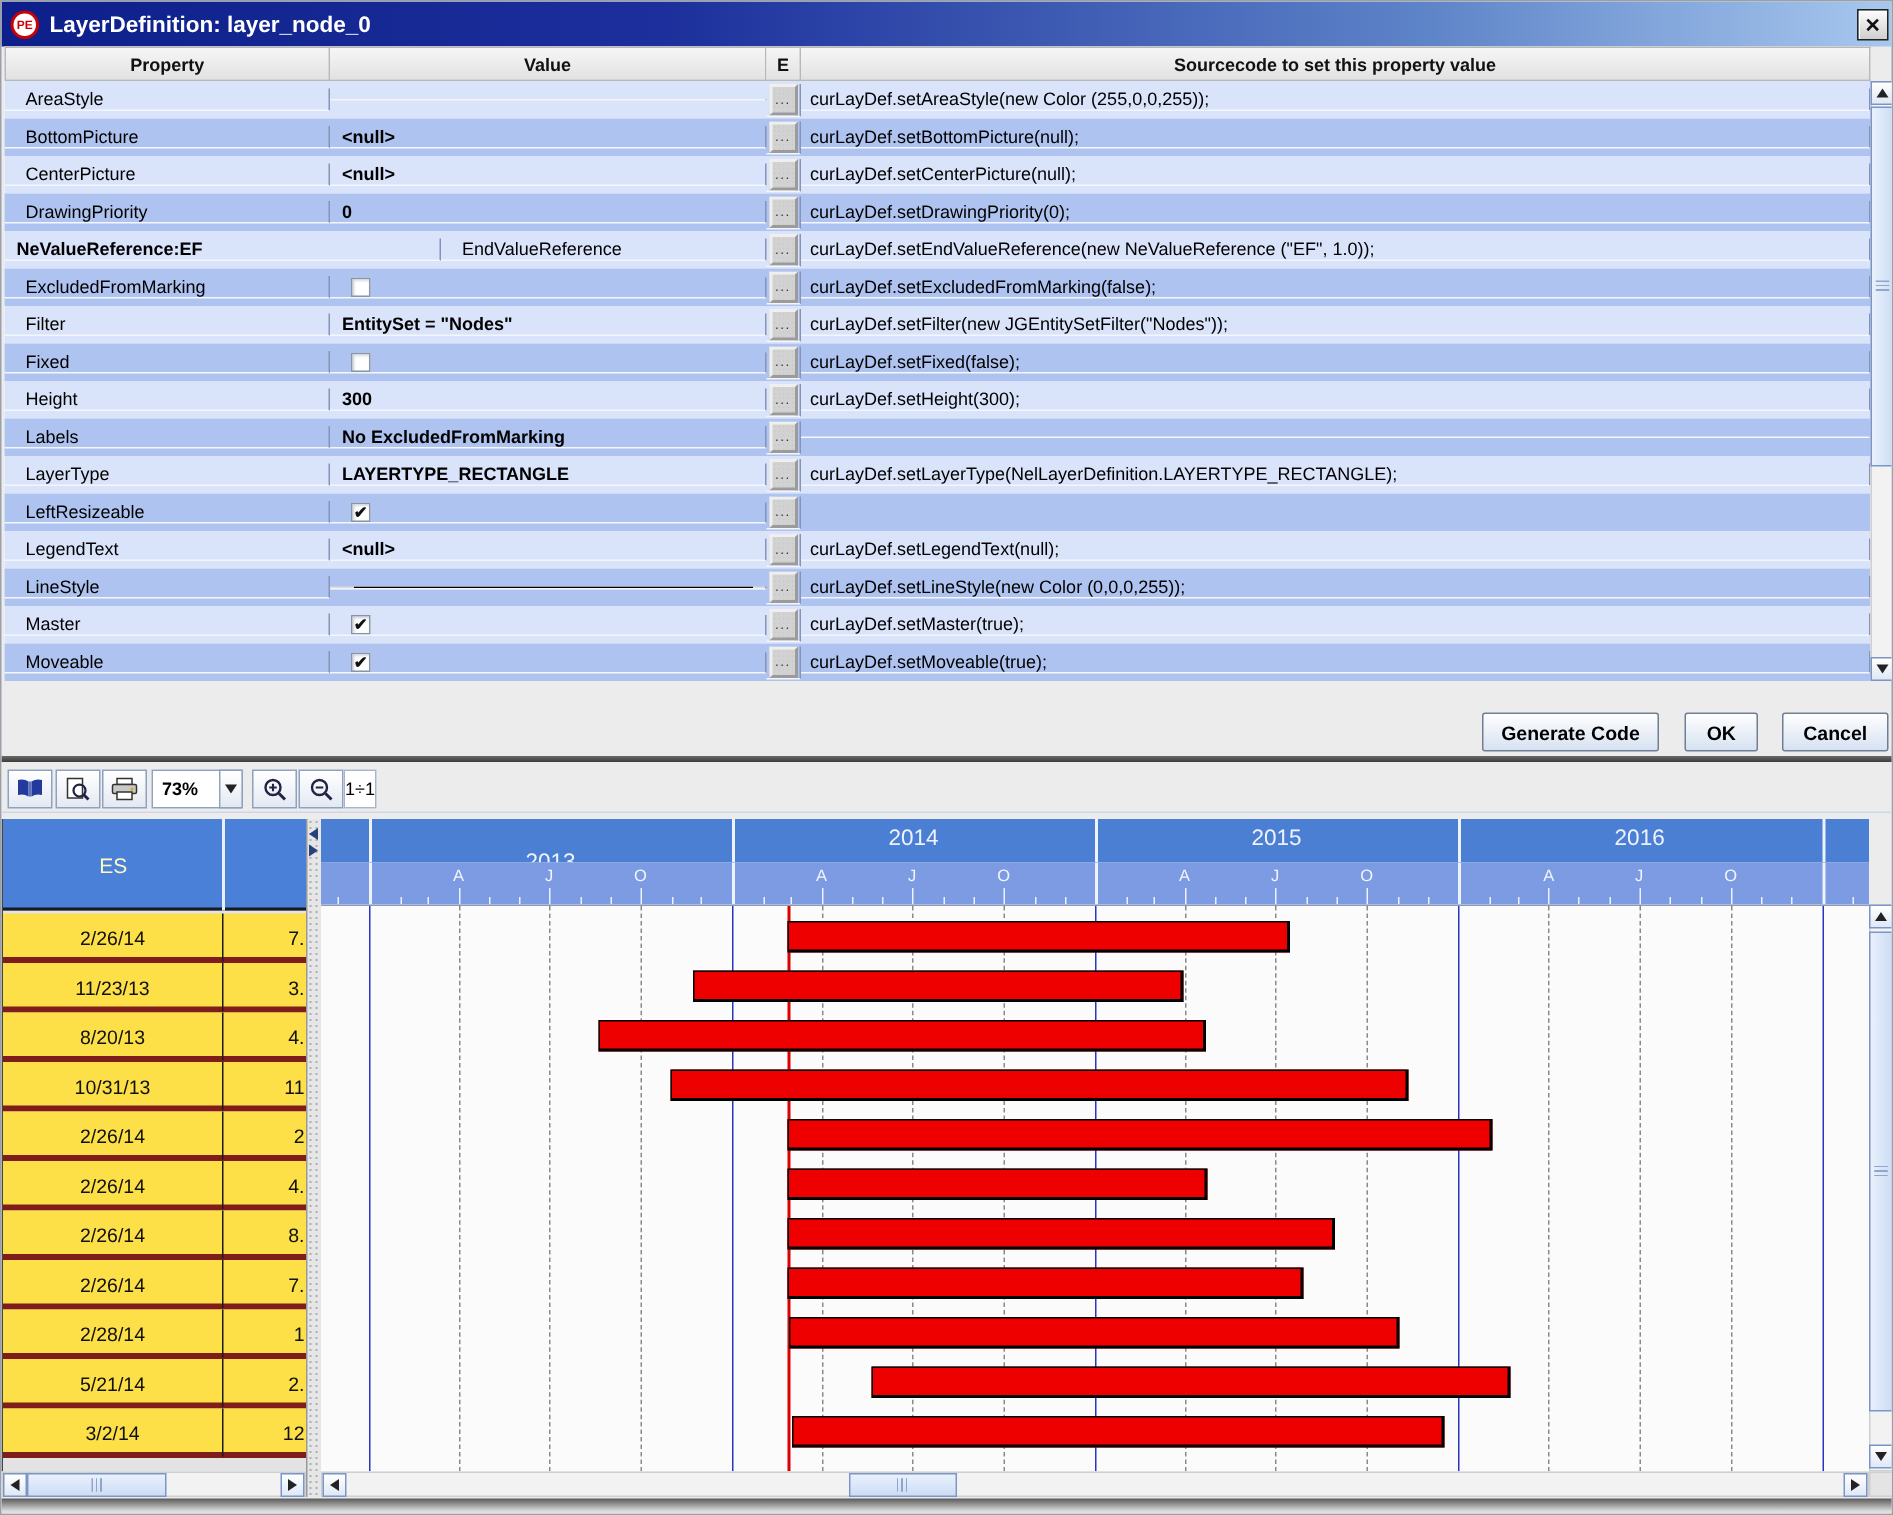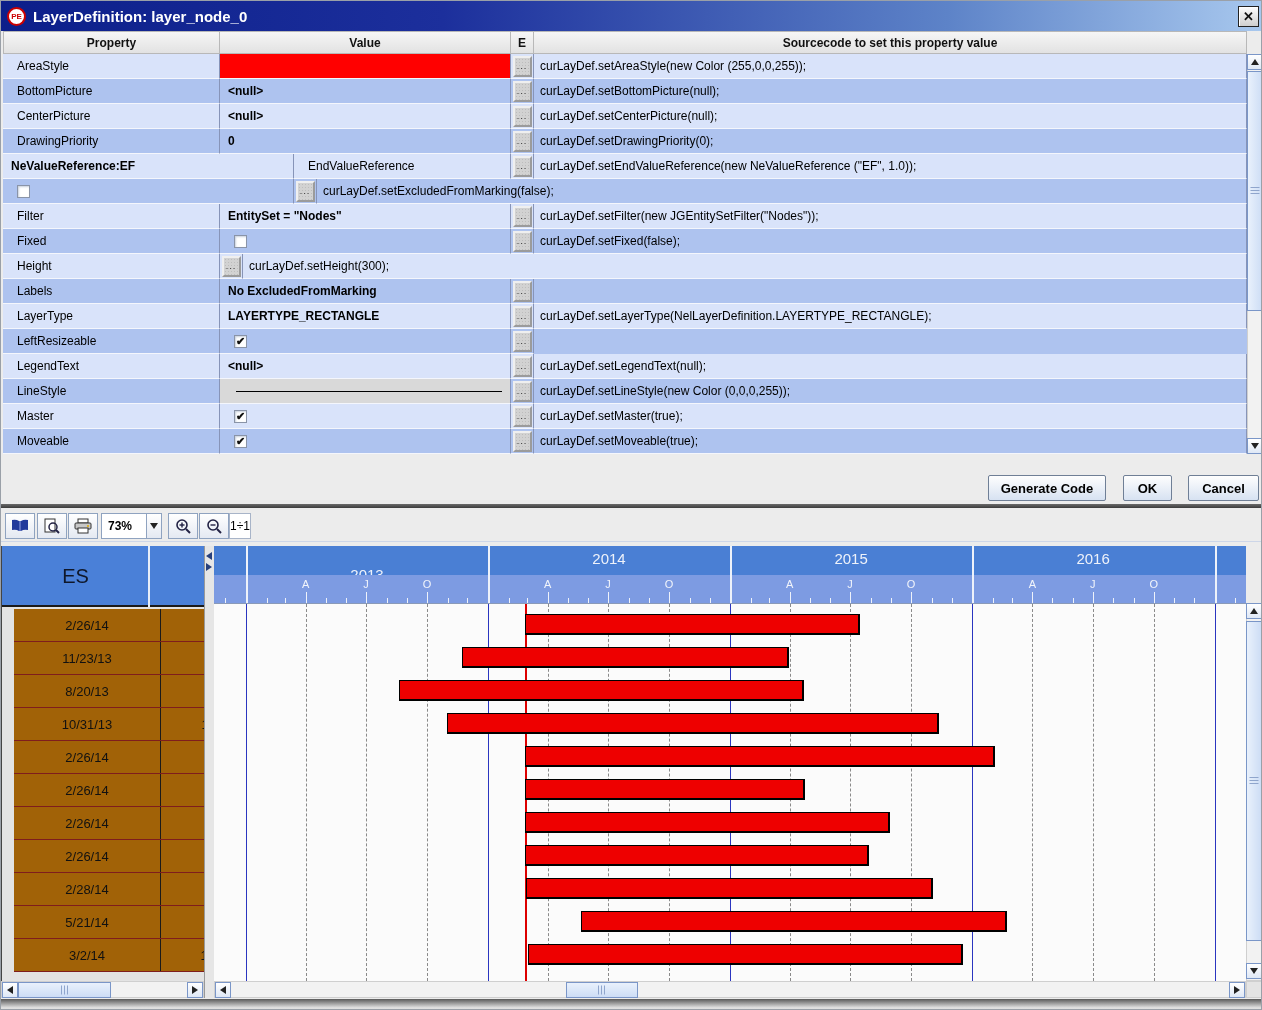--- a/index.html
+++ b/index.html
@@ -16,21 +16,21 @@
   #close-btn{position:absolute;right:4px;top:5px;width:21px;height:21px;background:linear-gradient(#fdfdfd,#cfcfcf);
     border:1px solid #222;box-shadow:inset 1px 1px 0 #fff;font-size:13px;font-weight:bold;color:#111;
     display:flex;align-items:center;justify-content:center;cursor:pointer;}
 
   
   #ptable{position:absolute;left:2px;top:30px;width:1244px;height:423px;background:#fff;}
   .phead{display:flex;height:23px;}
   .phcell{background:linear-gradient(#f6f6f6,#e2e2e2);border:1px solid #b8b8b8;border-left:none;
     font-size:12px;font-weight:bold;color:#111;display:flex;align-items:center;justify-content:center;}
   .phcell:first-child{border-left:1px solid #b8b8b8;}
-  .prow{display:flex;height:25px;}
+  .prow{display:flex;height:25px;align-items:center;}
   .pcell{border-right:1px solid #8794b8;border-bottom:1px solid #f4f6fc;display:flex;align-items:center;overflow:hidden;}
   .c-prop{width:217px;padding-left:14px;font-size:12px;color:#000;}
   .c-val{width:291px;padding-left:8px;font-size:12px;font-weight:bold;color:#000;position:relative;}
   .c-e{width:23px;justify-content:center;padding:0;}
   .c-src{flex:1;padding-left:6px;font-size:12px;color:#000;}
   .row-light{background:#d9e3fa;}
   .row-dark{background:#aec3ef;}
   .ebtn{width:19px;height:21px;background:#d2d2d2;border:2px outset #efefef;font-size:9px;line-height:6px;
     color:#333;letter-spacing:1px;padding:0;cursor:pointer;
     background-image:radial-gradient(#bdbdbd 22%,transparent 23%);background-size:3px 3px;}
@@ -68,22 +68,22 @@
   #zoom-combo{position:absolute;left:100px;top:5px;width:60px;height:26px;background:#fff;border:1px solid #8fa3c0;
     font-size:12px;font-weight:bold;color:#000;display:flex;align-items:center;padding-left:6px;}
   #zoom-combo-arrow{position:absolute;left:145px;top:5px;width:16px;height:26px;}
   #ratio-btn{left:228px;width:22px;font-size:12px;color:#000;background:#fff;border:1px solid #a8b4c8;}
 
   
   #gantt{position:absolute;left:0;top:541px;width:1262px;height:457px;background:#ececec;}
   #left-table{position:absolute;left:0;top:4px;width:203px;height:435px;border-left:1px solid #444;background:#e3e3e3;}
   #lt-head{position:absolute;left:0;top:0;width:203px;height:61px;background:#4a80d8;border-bottom:2px solid #1a1a1a;}
   #lt-head .hdiv{position:absolute;left:146px;top:0;width:2px;height:61px;background:#e8eef8;}
-  #lt-es{position:absolute;left:0;top:0;width:147px;height:61px;color:#0f172a;font-size:20px;display:flex;align-items:center;justify-content:center;}
-  .lt-row{position:absolute;left:12px;width:203px;height:33px;background:#a16207;border-bottom:1px solid #7f1d1d;}
+  #lt-es{position:absolute;left:0;top:0;width:147px;height:61px;color:#fef9c3;font-size:14px;display:flex;align-items:center;justify-content:center;}
+  .lt-row{position:absolute;left:0;width:203px;height:33px;background:#fde047;border-bottom:4px solid #7f1d1d;}
   .lt-date{position:absolute;left:0;top:0;width:147px;height:32px;border-right:1px solid #1a1a1a;
     display:flex;align-items:center;justify-content:center;font-size:13px;color:#111;}
   .lt-num{position:absolute;left:148px;top:0;width:54px;height:32px;display:flex;align-items:center;justify-content:flex-end;
     font-size:13px;color:#111;overflow:hidden;padding-right:1px;}
   #splitter{position:absolute;left:203px;top:4px;width:10px;height:452px;background:#e6e6e6;
     background-image:radial-gradient(#a8aeb8 20%,transparent 22%);background-size:4px 4px;border-left:1px solid #999;}
   .split-arrow{position:absolute;left:1px;}
 
   #chart-head-year{position:absolute;left:213px;top:4px;width:1032px;height:29px;background:#4a7fd4;overflow:hidden;}
   #chart-head-month{position:absolute;left:213px;top:33px;width:1032px;height:28px;background:#7d9be2;overflow:hidden;}
@@ -157,20 +157,21 @@
         </div>
         <div class="prow row-light">
           <div class="pcell c-val">NeValueReference:EF</div>
           <div class="pcell c-prop">EndValueReference</div>
           <div class="pcell c-e">
             <button class="ebtn">...</button>
           </div>
           <div class="pcell c-src">curLayDef.setEndValueReference(new NeValueReference ("EF", 1.0));</div>
         </div>
         <div class="prow row-dark">
+          <div class="pcell c-prop">ExcludedFromMarking</div>
           <div class="pcell c-val">
             <div class="checkbox"></div>
           </div>
           <div class="pcell c-e">
             <button class="ebtn">...</button>
           </div>
           <div class="pcell c-src">curLayDef.setExcludedFromMarking(false);</div>
         </div>
         <div class="prow row-light">
           <div class="pcell c-prop">Filter</div>
@@ -185,20 +186,21 @@
           <div class="pcell c-val">
             <div class="checkbox"></div>
           </div>
           <div class="pcell c-e">
             <button class="ebtn">...</button>
           </div>
           <div class="pcell c-src">curLayDef.setFixed(false);</div>
         </div>
         <div class="prow row-light">
           <div class="pcell c-prop">Height</div>
+          <div class="pcell c-val">300</div>
           <div class="pcell c-e">
             <button class="ebtn">...</button>
           </div>
           <div class="pcell c-src">curLayDef.setHeight(300);</div>
         </div>
         <div class="prow row-dark">
           <div class="pcell c-prop">Labels</div>
           <div class="pcell c-val">No  ExcludedFromMarking</div>
           <div class="pcell c-e">
             <button class="ebtn">...</button>

